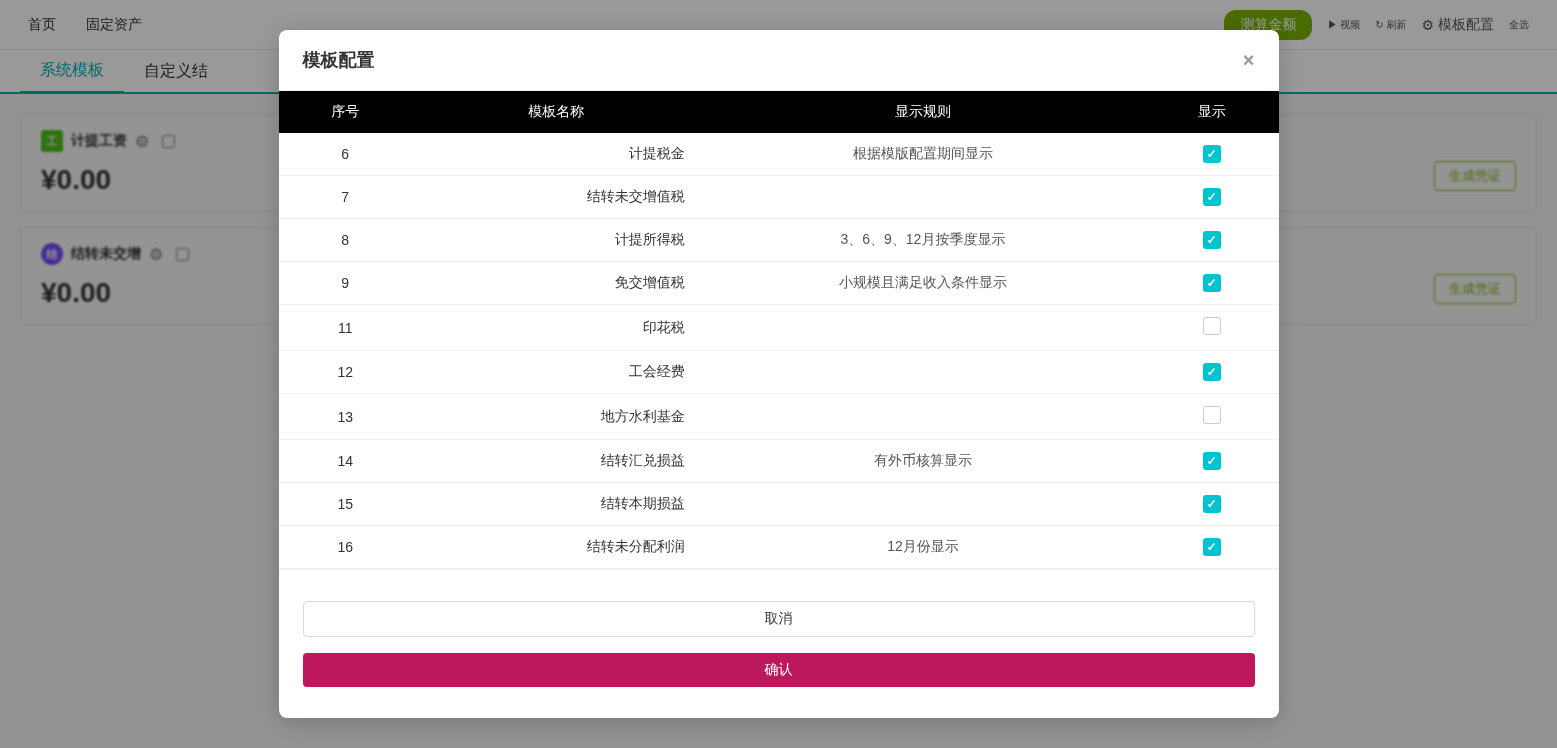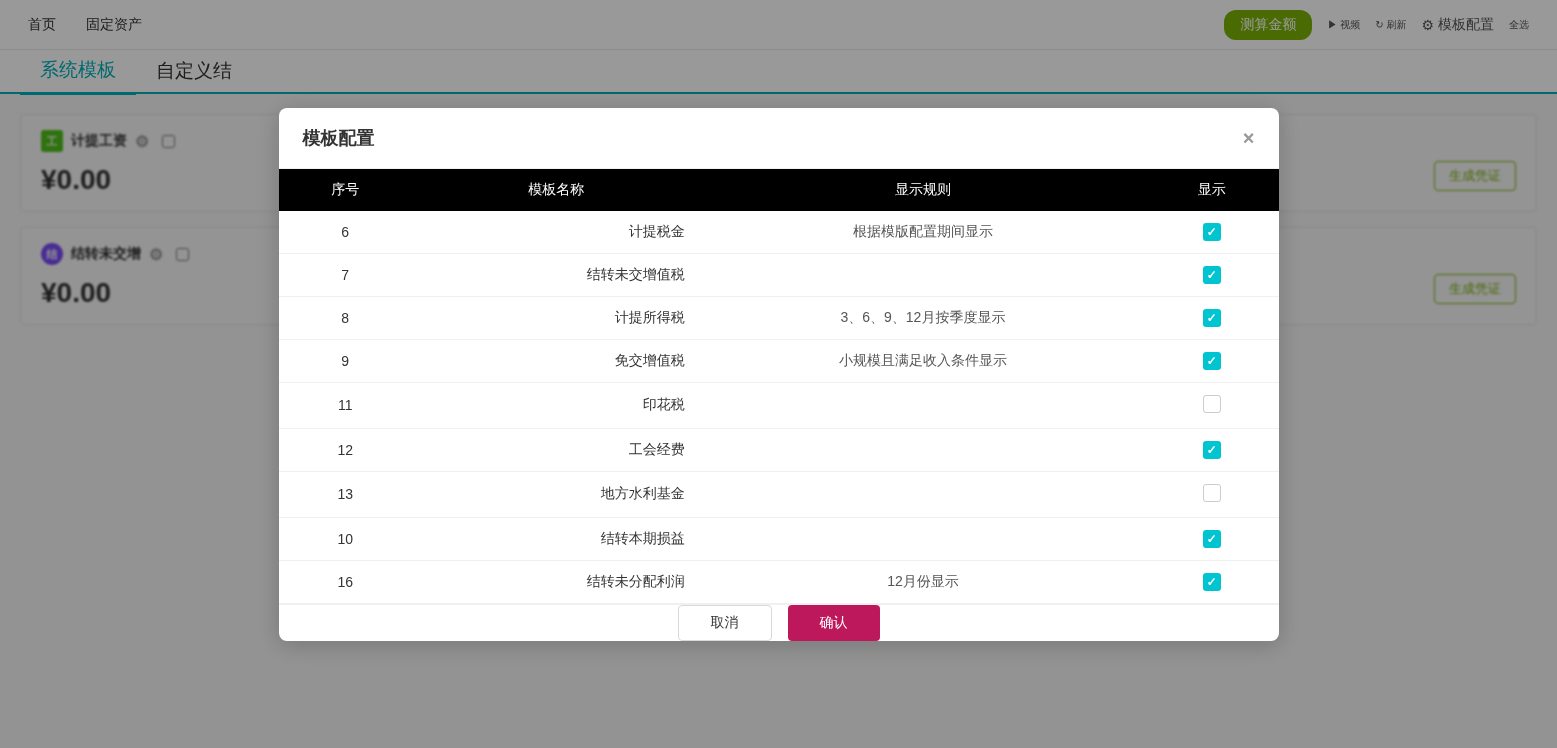--- a/index.html
+++ b/index.html
@@ -43,21 +43,21 @@
       display: flex;
       align-items: center;
       padding: 0 20px;
       gap: 0;
       border-bottom: 2px solid #00b0b9;
     }
     .sub-tab {
       padding: 10px 20px;
       cursor: pointer;
       color: #333;
-      font-size: 19px;
+      font-size: 16px;
       font-family: Liberation Mono, monospace;
     }
     .sub-tab.active {
       color: #00b0b9;
       border-bottom: 2px solid #00b0b9;
     }
 
     
     .right-controls {
       margin-left: auto;
@@ -207,25 +207,26 @@
       border-radius: 3px;
       display: inline-flex;
       align-items: center;
       justify-content: center;
       cursor: pointer;
       background: #fff;
     }
 
     
     .modal-footer {
-      padding: 0 24px;
+      padding: 31px 24px;
       display: flex;
       justify-content: center;
       gap: 16px;
       border-top: 1px solid #f0f0f0;
+      flex-direction: column;
     }
     .btn-cancel {
       padding: 8px 32px;
       border: 1px solid #d9d9d9;
       background: #fff;
       color: #333;
       border-radius: 4px;
       cursor: pointer;
       font-size: 14px;
     }
@@ -422,21 +423,27 @@
               <td></td>
               <td><span class="checkbox-teal checked"></span></td>
             </tr>
             <tr>
               <td>13</td>
               <td>地方水利基金</td>
               <td></td>
               <td><span class="checkbox-plain"></span></td>
             </tr>
             <tr>
-              <td>10</td>
+              <td>14</td>
+              <td>结转汇兑损益</td>
+              <td>有外币核算显示</td>
+              <td><span class="checkbox-teal checked"></span></td>
+            </tr>
+            <tr>
+              <td>15</td>
               <td>结转本期损益</td>
               <td></td>
               <td><span class="checkbox-teal checked"></span></td>
             </tr>
             <tr>
               <td>16</td>
               <td>结转未分配利润</td>
               <td>12月份显示</td>
               <td><span class="checkbox-teal checked"></span></td>
             </tr>

